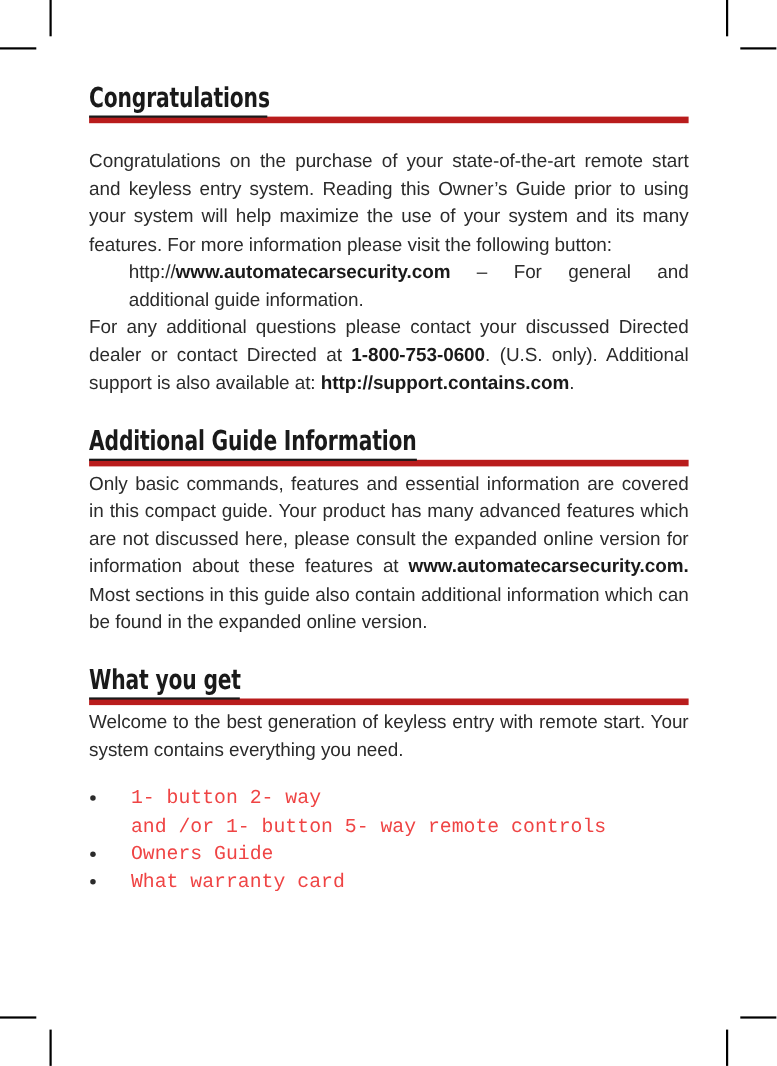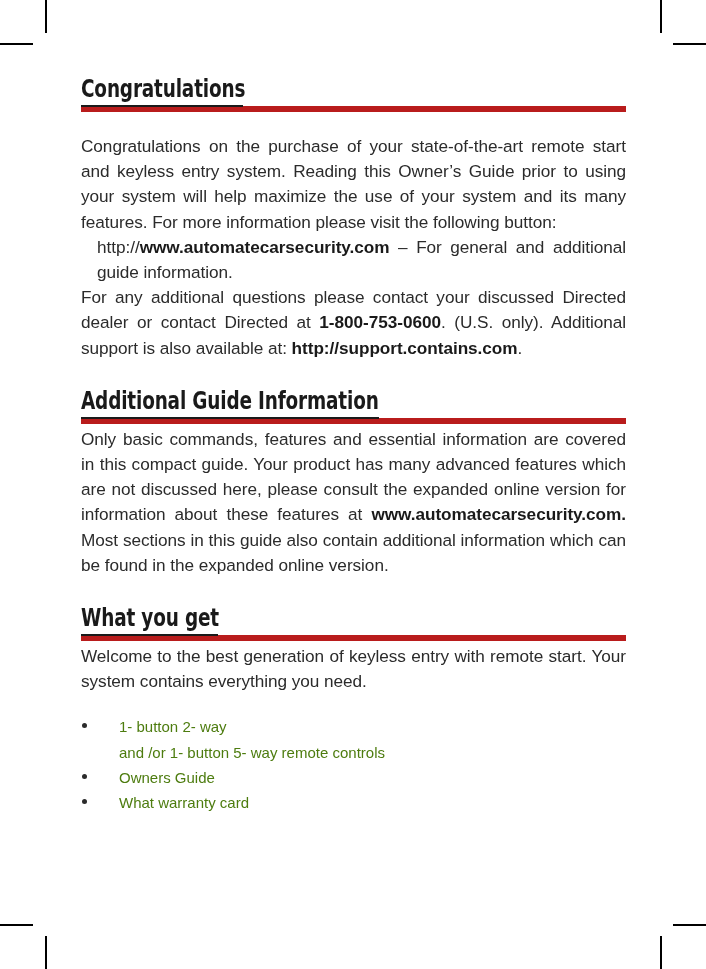--- a/index.html
+++ b/index.html
@@ -81,43 +81,43 @@
     line-height: 25.2px;
     text-align: justify;
     text-justify: inter-word;
     color: #2b2b2b;
     font-weight: 400;
     letter-spacing: -0.05px;
     margin: 0;
   }
   .body-text .b { font-weight: bold; color: #1a1a1a; }
   .indent {
-    margin-left: 16px;
+    margin-left: 36px;
     text-align: justify;
   }
 
   
   .gap-after-congrats-head { height: 22px; }
   .gap-section { height: 26px; }
   .gap-after-head { height: 3px; }
   .gap-list { height: 20px; }
 
   
   ul.items {
     list-style: none;
     margin: 0;
     padding: 0;
   }
   ul.items li {
     position: relative;
     padding-left: 38px;
-    font-family: Liberation Sans, sans-serif;
-    font-size: 15px;
+    font-family: Liberation Mono, monospace;
+    font-size: 18px;
     line-height: 25.2px;
-    color: #4d7c0f;
+    color: #ef4444;
     text-align: left;
   }
   ul.items li .dot {
     position: absolute;
     left: 1px;
     top: 9px;
     width: 5px;
     height: 5px;
     border-radius: 50%;
     background: #2b2b2b;

